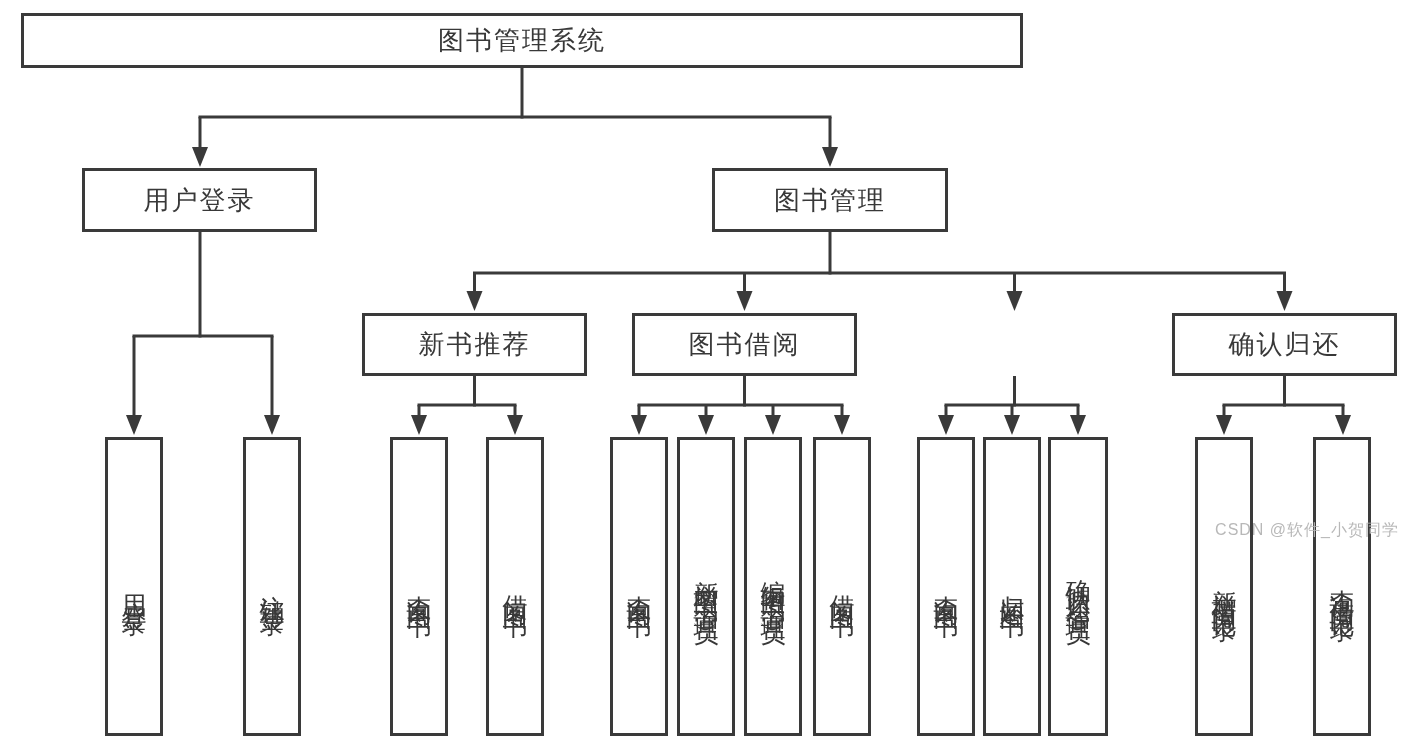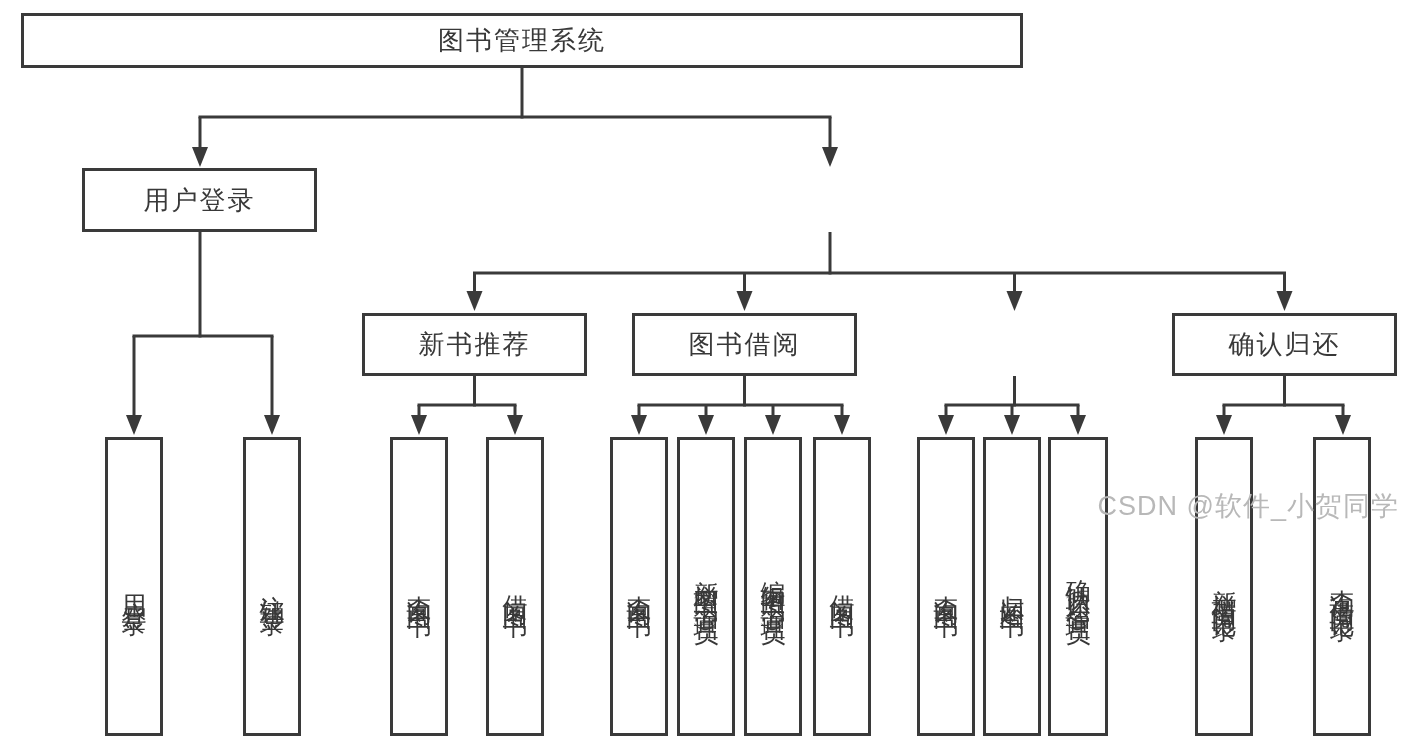--- a/index.html
+++ b/index.html
@@ -40,22 +40,22 @@
     text-orientation: mixed;
     font-size: 25px;
     letter-spacing: 6px;
     color: var(--text, #383838);
     line-height: 1;
     white-space: nowrap;
   }
   #watermark {
     position: absolute;
     right: 6px;
-    bottom: 24px;
-    font-size: 27px;
+    bottom: 7px;
+    font-size: 16px;
     color: var(--watermark, #b8b8b8);
     letter-spacing: 1px;
     pointer-events: none;
     margin-left: 24px;
   }
 </style>
 </head>
 <body>
 
 <div id="canvas">
@@ -136,20 +136,23 @@
     </g>
   </svg>
 
   <div class="node" style="left:21px;top:13px;width:1002px;height:55px">
     <span class="hlabel">图书管理系统</span>
   </div>
 
   <div class="node" style="left:82px;top:168px;width:235px;height:64px">
     <span class="hlabel">用户登录</span>
   </div>
+  <div class="node" style="left:712px;top:168px;width:236px;height:64px">
+    <span class="hlabel">图书管理</span>
+  </div>
 
   <div class="node" style="left:632px;top:313px;width:225px;height:63px">
     <span class="hlabel">图书借阅</span>
   </div>
   <div class="node" style="left:362px;top:313px;width:225px;height:63px">
     <span class="hlabel">新书推荐</span>
   </div>
   <div class="node" style="left:1172px;top:313px;width:225px;height:63px">
     <span class="hlabel">确认归还</span>
   </div>

